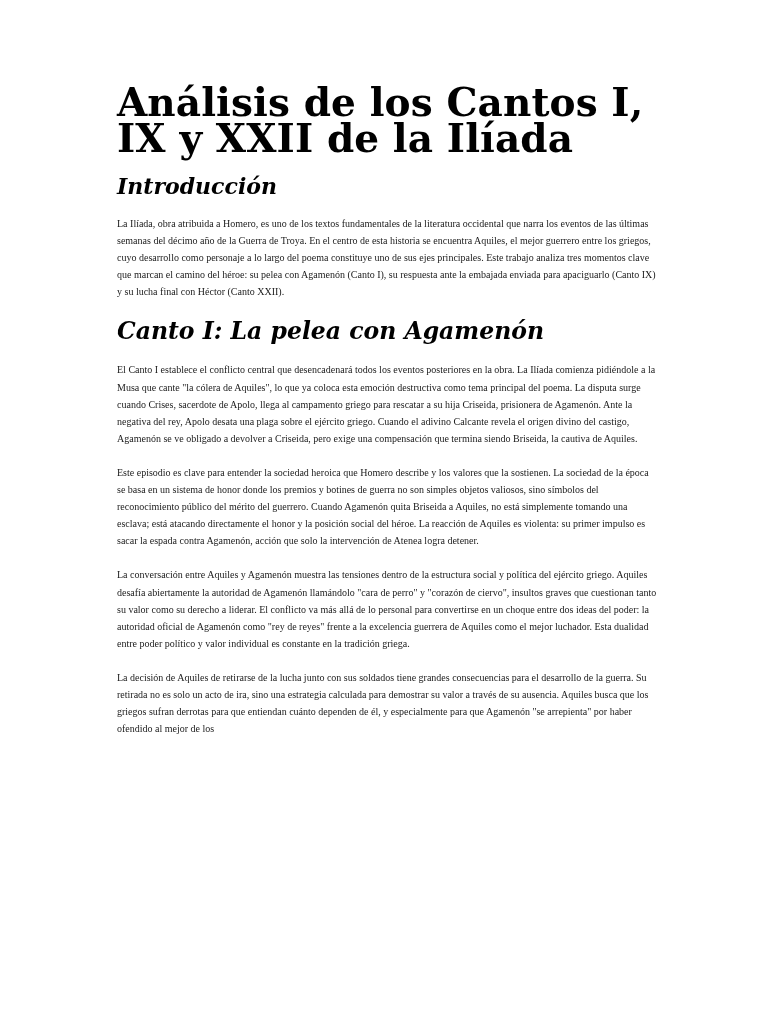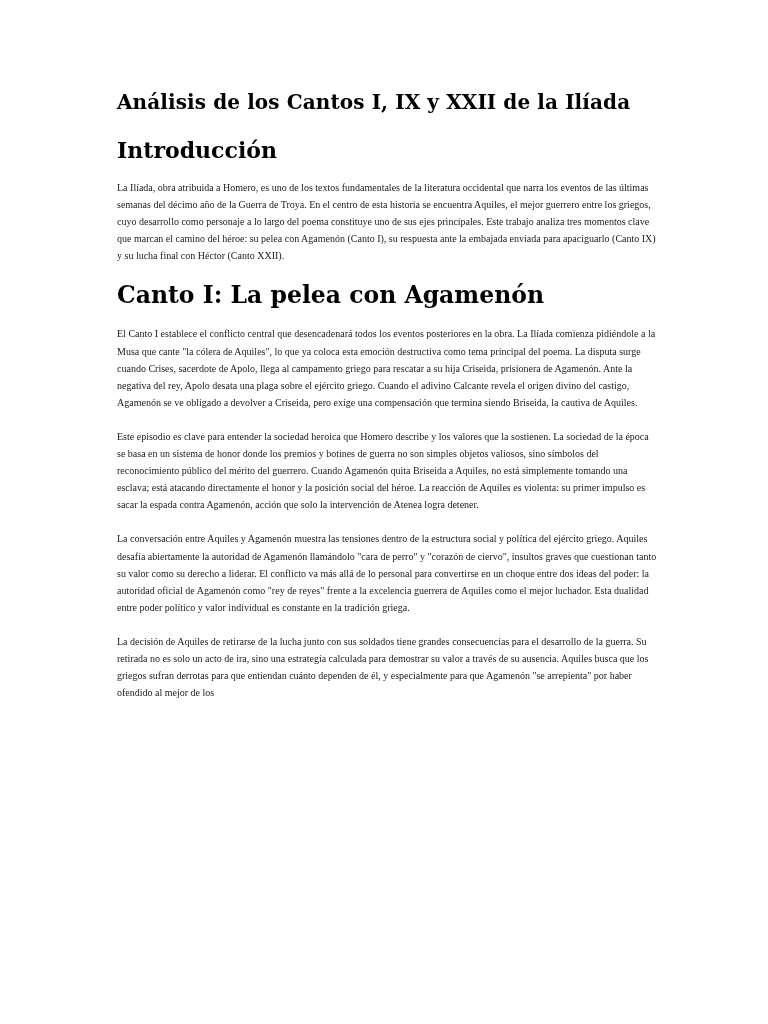--- a/index.html
+++ b/index.html
@@ -16,29 +16,30 @@
     .page {
       position: absolute;
       left: 117px;
       top: 84px;
       width: 540px;
       color: #111111;
     }
     .doc-title {
       font-family: "DejaVu Serif", serif;
       font-weight: bold;
-      font-size: 20px;
+      font-size: 39px;
       line-height: 36px;
       margin: 0 0 16px 0;
       color: #000000;
       letter-spacing: 0.1px;
     }
     .section-heading {
       font-family: "DejaVu Serif", serif;
       font-weight: bold;
+      font-style: italic;
       font-size: 22px;
       line-height: 28px;
       margin: 0 0 15px 0;
       color: #000000;
     }
     .section-heading.h2-large {
       font-size: 23.5px;
       margin-top: 4px;
       margin-bottom: 16px;
     }

